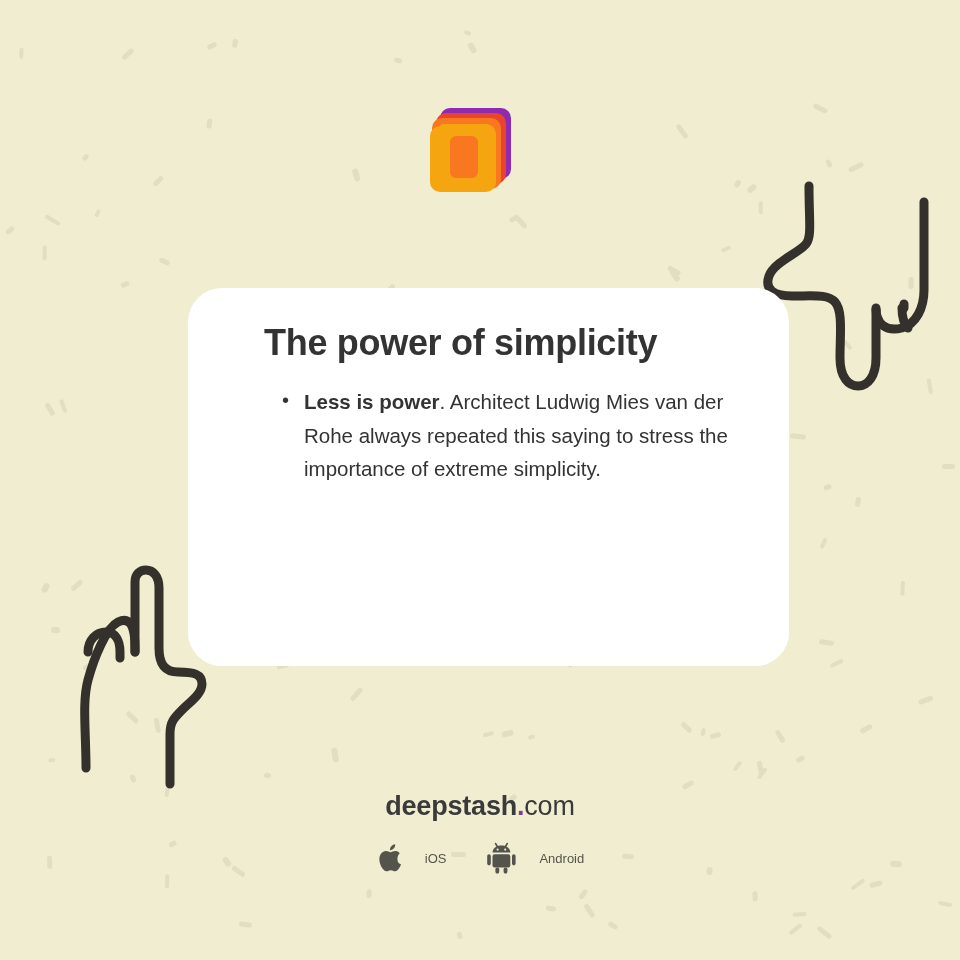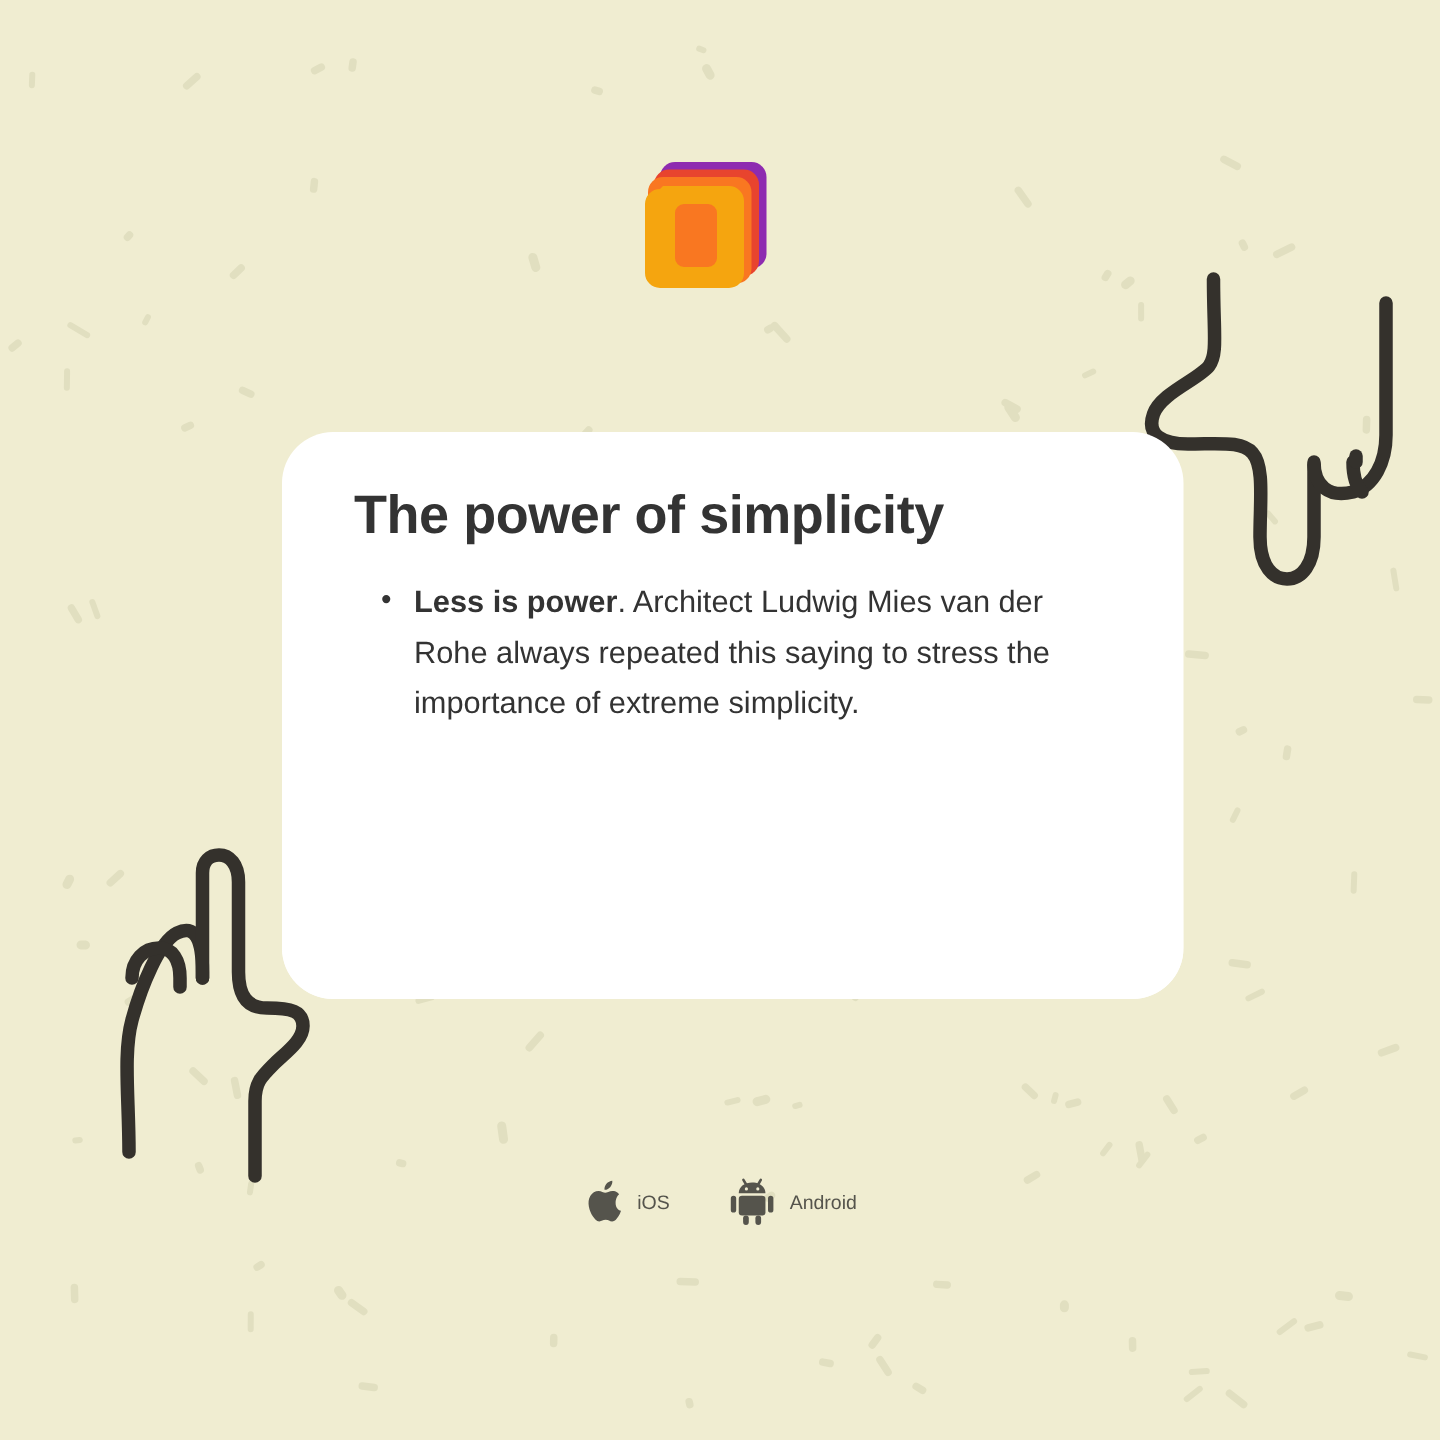--- a/index.html
+++ b/index.html
@@ -69,20 +69,21 @@
     left: 188px;
     top: 288px;
     width: 601px;
     height: 378px;
     background: #ffffff;
     border-radius: 34px;
     overflow: hidden;
   }
   #card-inner {
     padding: 34px 48px 0 48px;
+    margin-left: 28px;
   }
   #card-title {
     font-size: 36px;
     font-weight: bold;
     color: #333333;
     letter-spacing: -0.3px;
     line-height: 1.15;
   }
   #card-subtitle {
     margin-top: 26px;
@@ -155,21 +156,21 @@
   #stores {
     margin-top: 20px;
     display: flex;
     justify-content: center;
     align-items: center;
     gap: 40px;
   }
   .store-badge {
     display: flex;
     align-items: center;
-    gap: 9px;
+    gap: 22px;
   }
   .store-badge svg { display: block; }
   .store-label {
     font-size: 13px;
     color: #55544c;
   }
 </style>
 </head>
 <body>
 
@@ -349,20 +350,23 @@
       <h1 id="card-title">The power of simplicity</h1>
       <ul id="card-list">
         <li><b>Less is power</b><span>. Architect Ludwig Mies van der Rohe always repeated this saying to stress the importance of extreme simplicity.</span></li>
       </ul>
     </div>
     <div id="card-fade"></div>
   </div>
 
   <div id="footer">
 
+    <div id="brand">
+      <span id="brand-name">deepstash</span><span id="brand-dot">.</span><span id="brand-tld">com</span>
+    </div>
 
     <div id="stores">
 
       <div class="store-badge">
         <span>
           <svg width="27" height="32" viewBox="0 0 27 32" aria-hidden="true">
             <path d="M21.4,16.9c0-3.6,2.2-5.6,2.3-5.7c-1.3-1.9-3.3-2.2-4-2.2
                      c-2.1-0.2-4.1,1.2-5.2,1.2c-1.1,0-2.7-1.2-4.4-1.2
                      c-2.3,0-4.4,1.3-5.6,3.4c-2.4,4.1-0.6,10.2,1.7,13.5
                      c1.1,1.6,2.5,3.4,4.3,3.4c1.7-0.1,2.3-1.1,4.3-1.1

